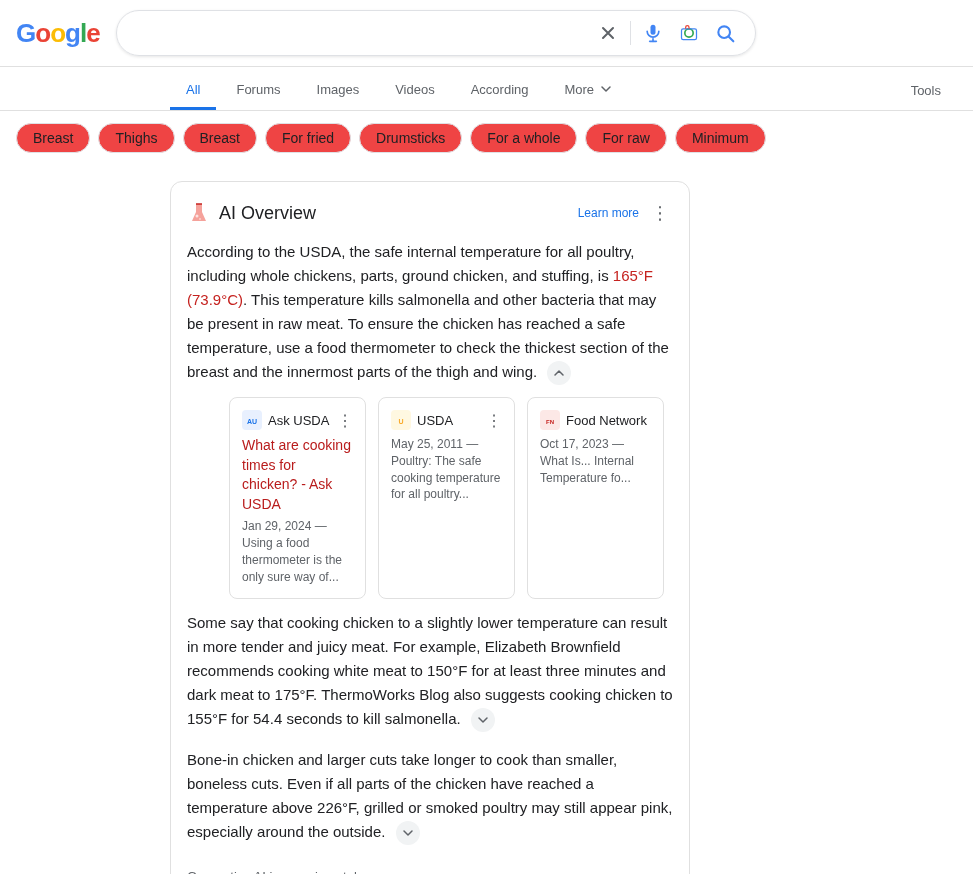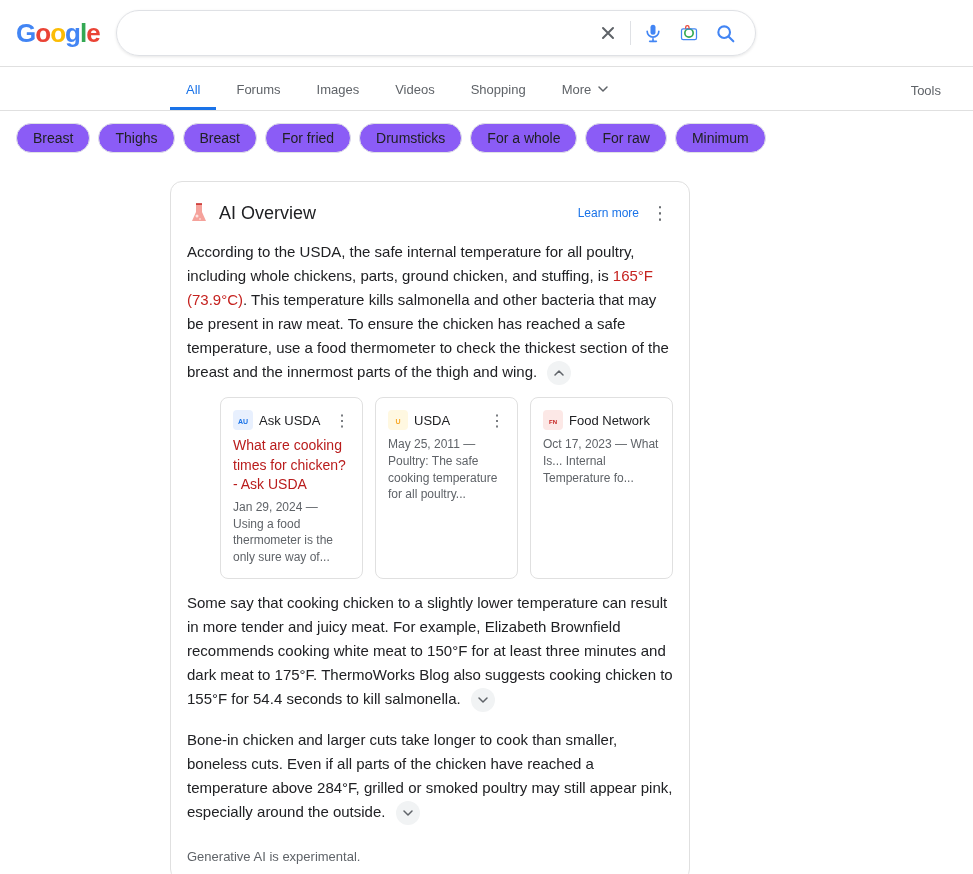--- a/index.html
+++ b/index.html
@@ -19,42 +19,42 @@
     .divider-vertical { width: 1px; height: 24px; background: #dfe1e5; }
 
     
     .tabs { display: flex; align-items: center; padding: 4px 16px 0 170px; border-bottom: 1px solid #e0e0e0; gap: 4px; }
     .tab { padding: 10px 16px; font-size: 13px; color: #5f6368; cursor: pointer; border-bottom: 3px solid transparent; text-decoration: none; display: flex; align-items: center; gap: 4px; }
     .tab.active { color: #1a73e8; border-bottom: 3px solid #1a73e8; }
     .tab-tools { margin-left: auto; color: #5f6368; cursor: pointer; padding: 10px 16px; font-size: 13px; }
 
     
     .chips { display: flex; gap: 8px; padding: 12px 16px; overflow-x: auto; }
-    .chip { padding: 6px 16px; border: 1px solid #dfe1e5; border-radius: 20px; font-size: 14px; color: #202124; cursor: pointer; white-space: nowrap; background: #8b5cf6; }
+    .chip { padding: 6px 16px; border: 1px solid #dfe1e5; border-radius: 20px; font-size: 14px; color: #202124; cursor: pointer; white-space: nowrap; background: #ef4444; }
 
     
     .main { padding: 16px 170px 16px 170px; max-width: 860px; }
 
     
     .ai-overview { border: 1px solid #e0e0e0; border-radius: 12px; padding: 16px; margin-bottom: 20px; background: #fff; }
     .ai-header { display: flex; align-items: center; justify-content: space-between; margin-bottom: 12px; }
     .ai-title-row { display: flex; align-items: center; gap: 8px; }
     .ai-icon { width: 24px; height: 24px; }
     .ai-title { font-size: 18px; font-weight: 400; color: #202124; }
     .ai-header-right { display: flex; align-items: center; gap: 8px; }
     .learn-more { color: #1a73e8; font-size: 12px; cursor: pointer; text-decoration: none; }
     .three-dots { color: #5f6368; cursor: pointer; font-size: 18px; padding: 4px; }
 
     .ai-text { font-size: 15px; line-height: 1.6; color: #202124; margin-bottom: 12px; }
     .temp-highlight { color: #c5221f; font-weight: 500; }
 
     .collapse-btn { display: inline-flex; align-items: center; justify-content: center; width: 24px; height: 24px; background: #f1f3f4; border-radius: 50%; cursor: pointer; border: none; vertical-align: middle; }
 
     
-    .source-cards { display: flex; gap: 12px; margin: 12px 0; overflow: hidden; padding-left: 33px; }
+    .source-cards { display: flex; gap: 12px; margin: 12px 9px; overflow: hidden; padding-left: 33px; }
     .source-card { border: 1px solid #e0e0e0; border-radius: 8px; padding: 12px; flex: 1; min-width: 0; cursor: pointer; background: #fff; }
     .source-header { display: flex; align-items: center; justify-content: space-between; margin-bottom: 6px; }
     .source-name-row { display: flex; align-items: center; gap: 6px; }
     .source-dot { width: 20px; height: 20px; border-radius: 4px; display: flex; align-items: center; justify-content: center; font-size: 11px; font-weight: bold; flex-shrink: 0; }
     .source-dot-blue { background: #e8f0fe; color: #1a73e8; }
     .source-dot-usda { background: #fff8e1; }
     .source-dot-fn { background: #fce8e6; color: #c5221f; }
     .source-name { font-size: 13px; color: #202124; font-weight: 500; }
     .source-menu { color: #5f6368; font-size: 16px; cursor: pointer; }
     .source-title { font-size: 14px; color: #b91c1c; font-weight: 500; margin-bottom: 4px; line-height: 1.4; }
@@ -111,21 +111,21 @@
       </svg>
     </button>
   </div>
 </div>
 
 <div class="tabs">
   <a class="tab active" href="#">All</a>
   <a class="tab" href="#">Forums</a>
   <a class="tab" href="#">Images</a>
   <a class="tab" href="#">Videos</a>
-  <a class="tab" href="#">Shopping</a>
+  <a class="tab" href="#">According</a>
   <a class="tab" href="#" style="display:flex;align-items:center;gap:4px;">
     <span>More</span>
     <svg width="16" height="16" viewBox="0 0 16 16" fill="#5f6368">
         <path d="M4 6l4 4 4-4" stroke="#5f6368" stroke-width="1.5" fill="none" stroke-linecap="round" stroke-linejoin="round"></path>
       </svg>
   </a>
   <div class="tab-tools">Tools</div>
 </div>
 
 <div class="chips">
@@ -222,21 +222,21 @@
     <p class="ai-paragraph">
       <span>Some say that cooking chicken to a slightly lower temperature can result in more tender and juicy meat. For example, Elizabeth Brownfield recommends cooking white meat to 150°F for at least three minutes and dark meat to 175°F. ThermoWorks Blog also suggests cooking chicken to 155°F for 54.4 seconds to kill salmonella.</span>
       <button class="collapse-btn" style="margin-left:6px;">
         <svg width="12" height="12" viewBox="0 0 12 12" fill="#5f6368">
             <path d="M2 4l4 4 4-4" stroke="#5f6368" stroke-width="1.5" fill="none" stroke-linecap="round" stroke-linejoin="round"></path>
           </svg>
       </button>
     </p>
 
     <p class="ai-paragraph">
-      <span>Bone-in chicken and larger cuts take longer to cook than smaller, boneless cuts. Even if all parts of the chicken have reached a temperature above 284°F, grilled or smoked poultry may still appear pink, especially around the outside.</span>
+      <span>Bone-in chicken and larger cuts take longer to cook than smaller, boneless cuts. Even if all parts of the chicken have reached a temperature above 226°F, grilled or smoked poultry may still appear pink, especially around the outside.</span>
       <button class="collapse-btn" style="margin-left:6px;">
         <svg width="12" height="12" viewBox="0 0 12 12" fill="#5f6368">
             <path d="M2 4l4 4 4-4" stroke="#5f6368" stroke-width="1.5" fill="none" stroke-linecap="round" stroke-linejoin="round"></path>
           </svg>
       </button>
     </p>
 
     <p class="generative-note">Generative AI is experimental.</p>
   </div>
 

